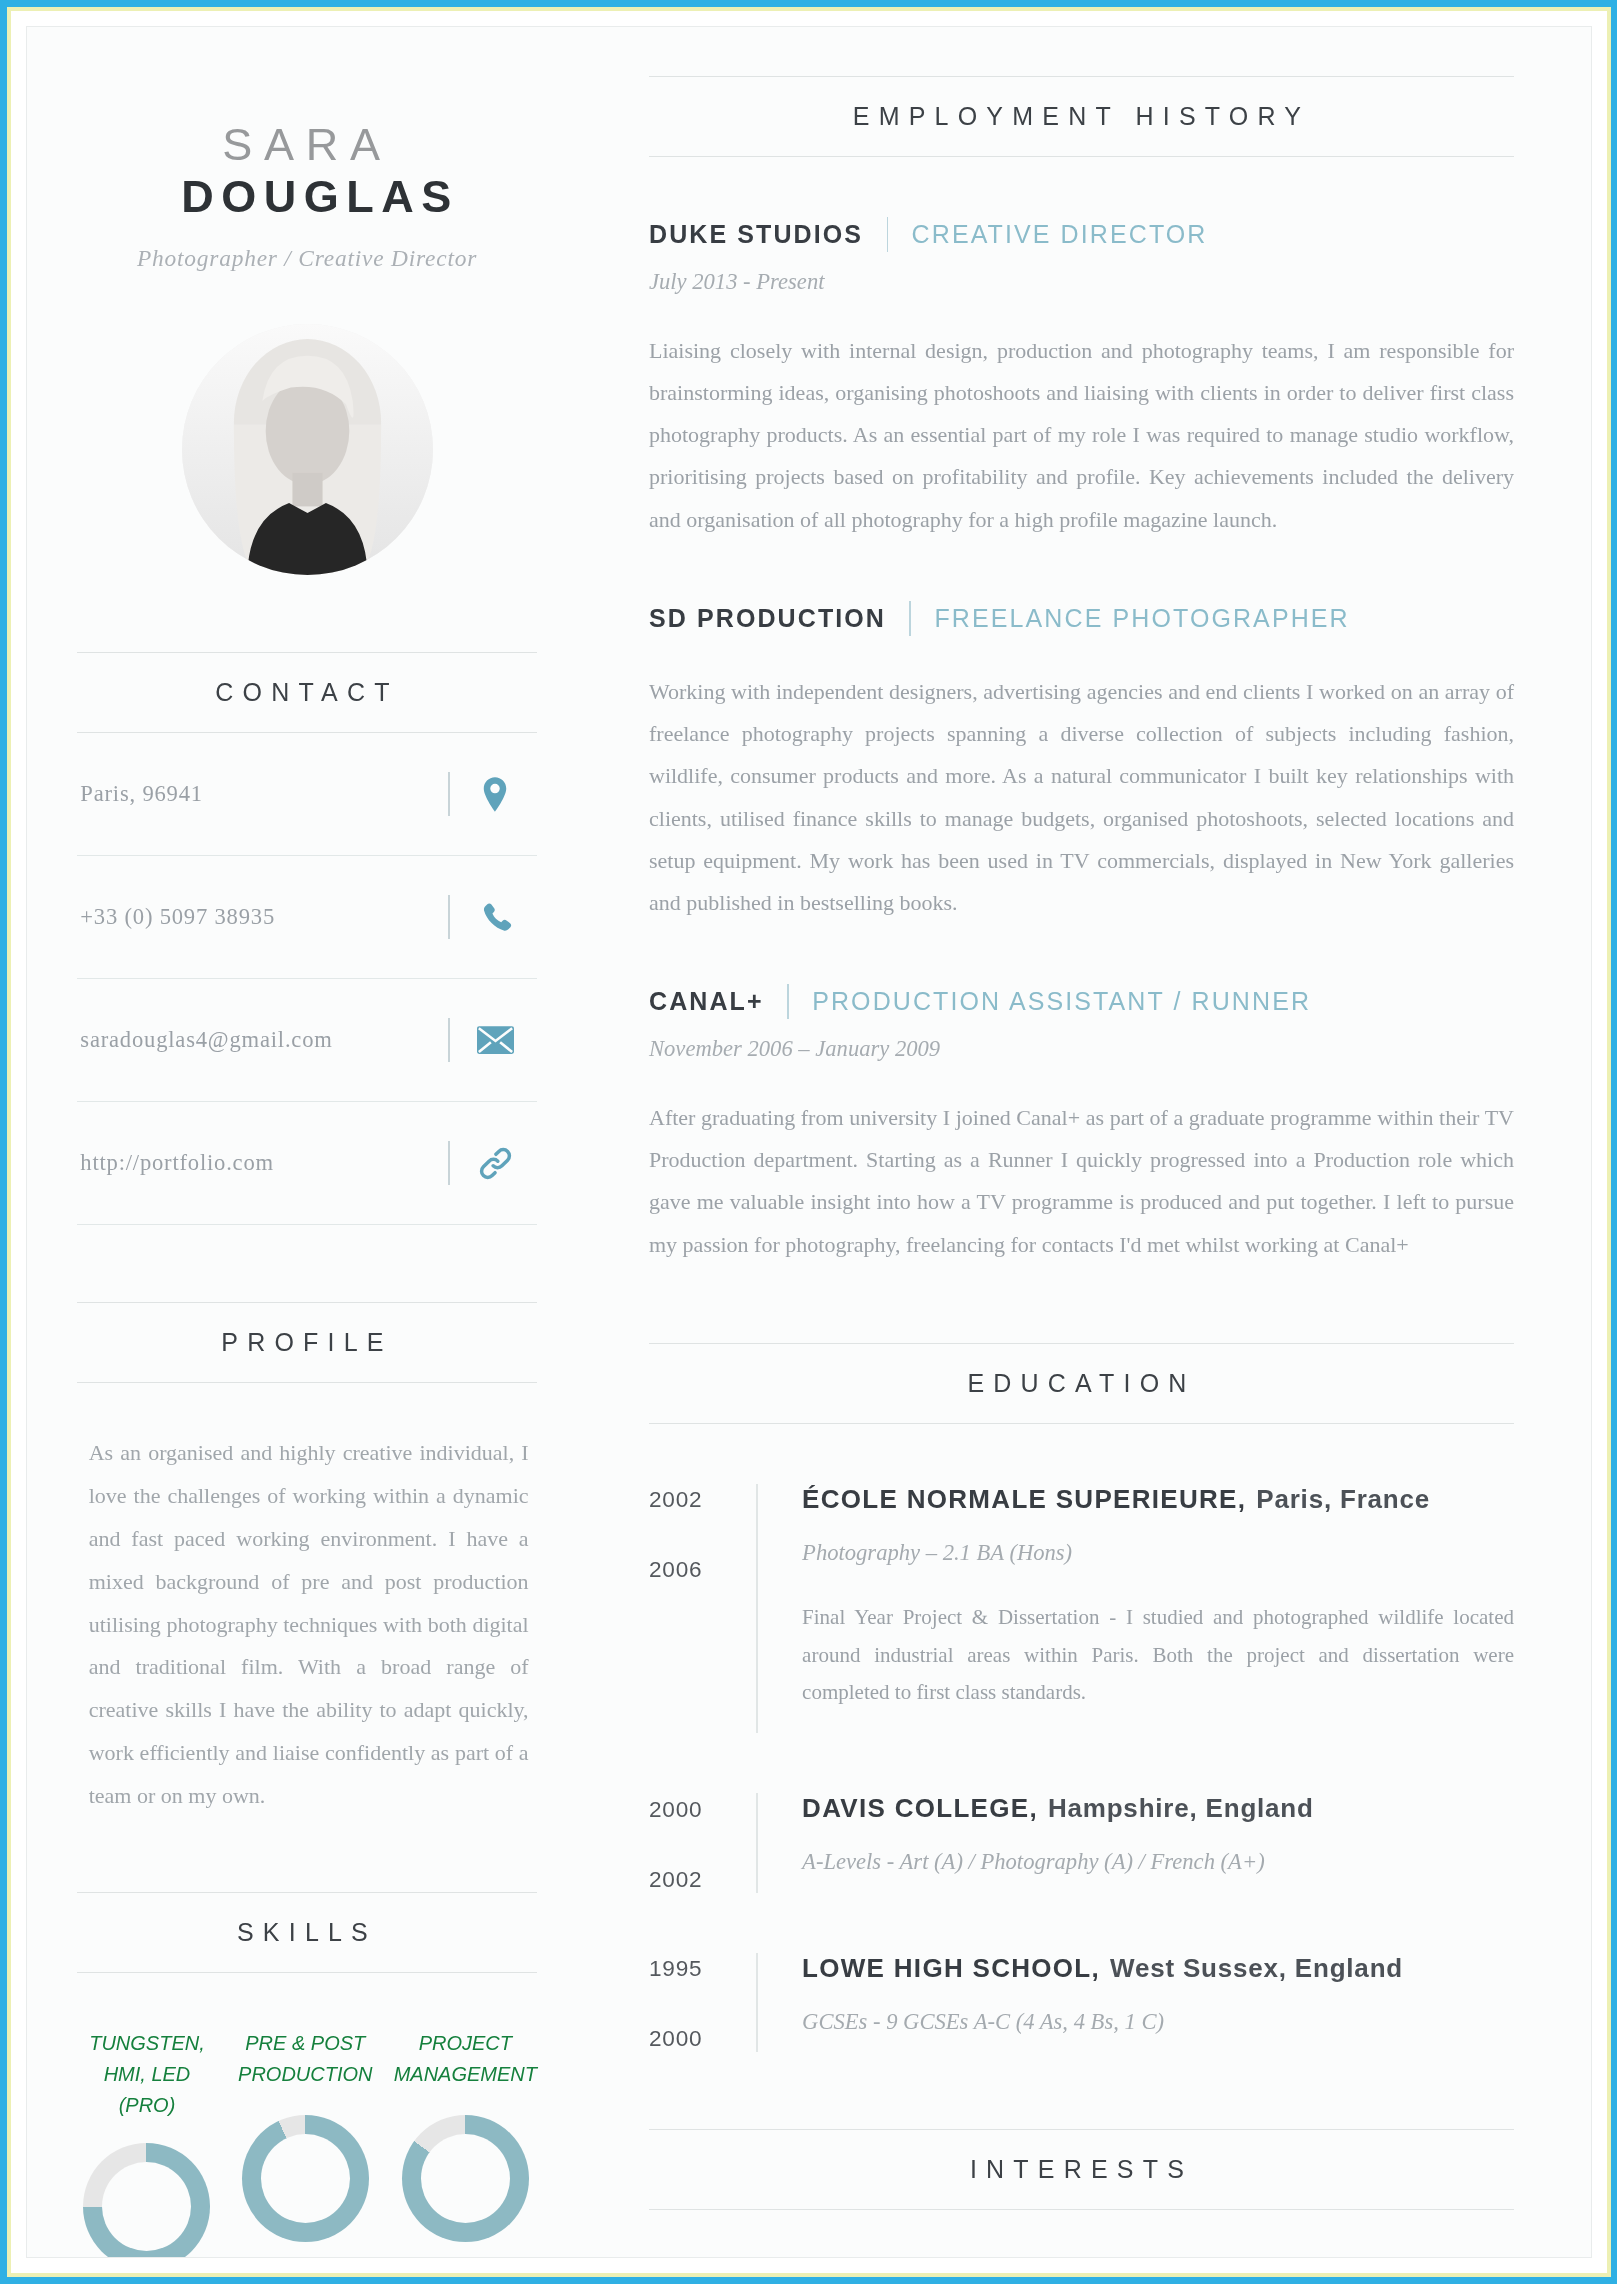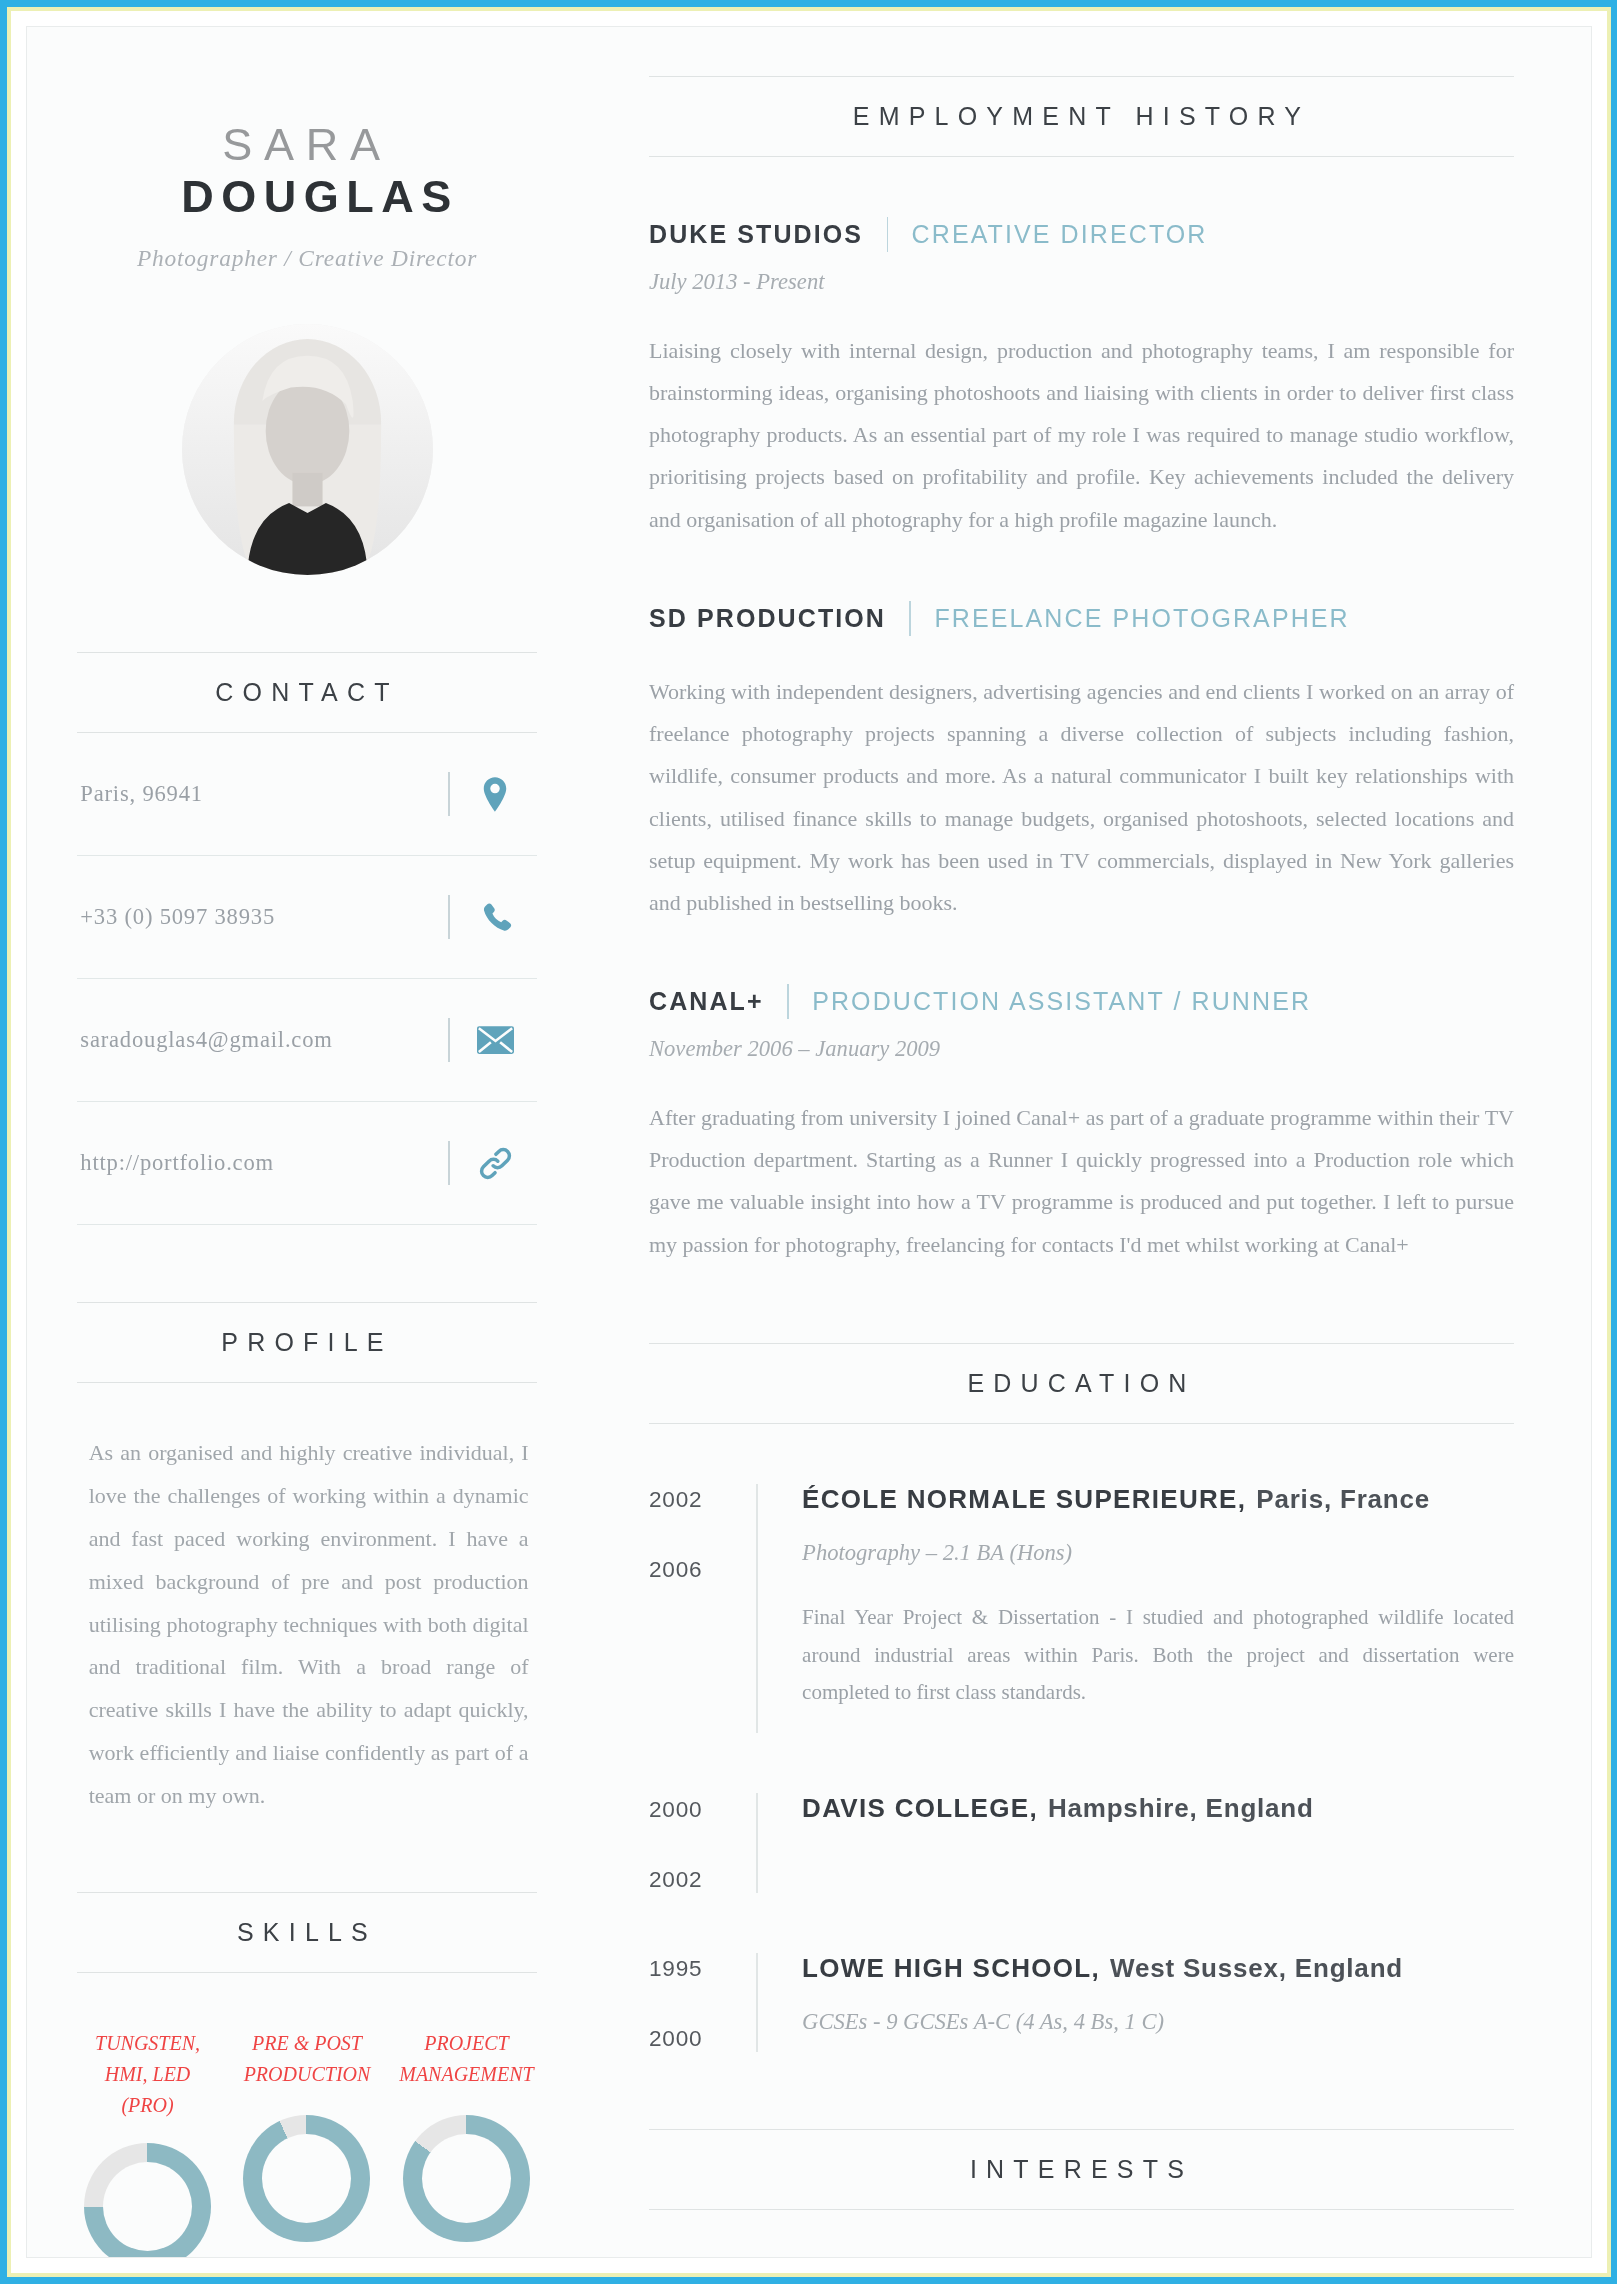--- a/index.html
+++ b/index.html
@@ -28,21 +28,21 @@
   .contact-row{display:flex;align-items:center;border-bottom:1.7px solid #e2e8e8;padding:39px 3.3px;}
   .contact-row .val{flex:1;font-family:"Liberation Serif",serif;font-size:22.6px;color:#9aa0a6;letter-spacing:0.8px;}
   .contact-row .vdiv{width:1.7px;height:44px;background:#c8d4d8;margin:0 6.7px;}
   .contact-row .icn{width:77px;display:flex;justify-content:center;align-items:center;}
 
   .profile-text{margin:49px 8.4px 0 11.7px;font-family:"Liberation Serif",serif;font-size:22px;line-height:1.95;
     color:#a0a6ab;text-align:justify;}
 
   .skills-grid{display:grid;grid-template-columns:repeat(3,1fr);column-gap:18.4px;row-gap:49px;margin-top:55px;}
   .skill-cell{text-align:center;}
-  .skill-label{font-family:Liberation Serif, serif;font-style:italic;font-size:20px;color:#ef4444;
+  .skill-label{font-family:Liberation Sans, sans-serif;font-style:italic;font-size:20px;color:#15803d;
     text-transform:uppercase;line-height:1.55;min-height:65px;}
   .donut{width:127px;height:127px;border-radius:50%;margin:22px auto 0;position:relative;}
   .donut-hole{position:absolute;left:19px;top:19px;width:89px;height:89px;border-radius:50%;background:#fbfcfc;}
 
   
   .col-right{flex:1;box-sizing:border-box;padding:49px 77px 0 74px;}
   .job{margin-top:60px;}
   .job-title-row{display:flex;align-items:center;}
   .company{font-family:"Liberation Sans",sans-serif;font-weight:700;font-size:25px;color:#383d43;letter-spacing:2.1px;}
   .title-vdiv{width:1.7px;height:35px;background:#bcd5dd;margin:0 23.4px;}
@@ -230,20 +230,21 @@
     <div class="edu-entry">
       <div class="edu-years">
         <span>2000</span>
         <span>2002</span>
       </div>
       <div class="edu-vline"></div>
       <div class="edu-content">
         <div class="school">
           <span class="bold">DAVIS COLLEGE,</span><span class="rest">Hampshire, England</span>
         </div>
+        <div class="qual">A-Levels - Art (A) / Photography (A) / French (A+)</div>
       </div>
     </div>
 
     <div class="edu-entry">
       <div class="edu-years">
         <span>1995</span>
         <span>2000</span>
       </div>
       <div class="edu-vline"></div>
       <div class="edu-content">

